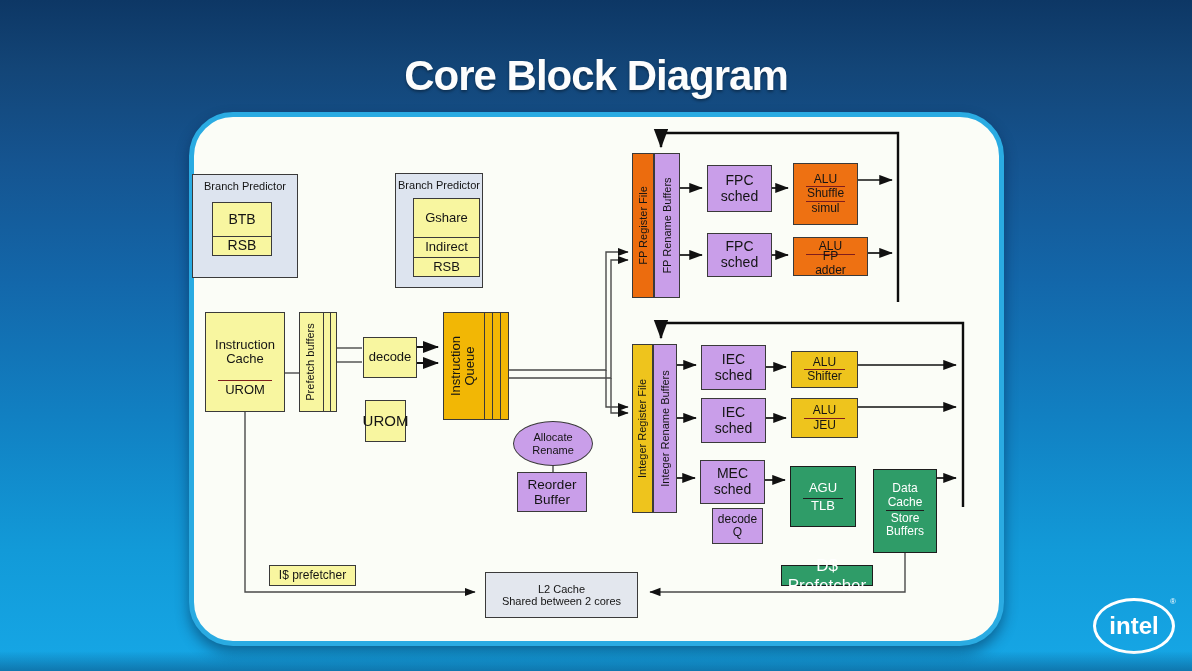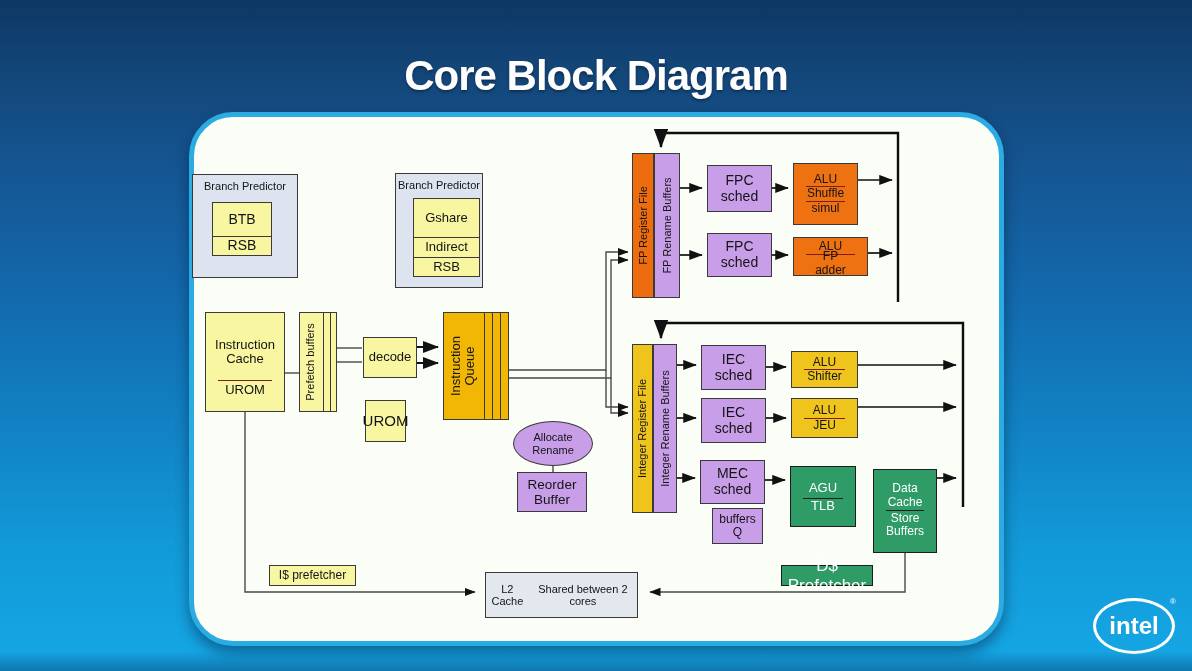--- a/index.html
+++ b/index.html
@@ -28,21 +28,21 @@
   .ct{background:#dde4ef;}
   .l2bg{background:#e3e7ee;}
   .stack{flex-direction:column;align-items:stretch;padding:12px;}
   .stack .row{display:flex;align-items:center;justify-content:center;border-top:1px solid #7f1d1d;}
   .stack .row:first-child{border-top:none;}
   .bp-title{position:absolute;top:5px;left:0;right:0;text-align:center;font-size:11px;color:#141414;}
   .vline{position:absolute;top:0;bottom:0;width:0;border-left:1px solid #3a3a3a;}
   .vlab{position:absolute;display:flex;align-items:center;justify-content:center;
     text-align:center;transform:rotate(-90deg);font-size:11px;color:#141414;line-height:1.1;}
   .ellipse{border-radius:50%;font-size:11px;}
-  .l2box{flex-direction:row;font-size:11px;}
+  .l2box{flex-direction:column;font-size:11px;}
   .intel-logo{position:absolute;left:1093px;top:598px;width:76px;height:50px;
     border:3px solid #fff;border-radius:50%;display:flex;align-items:center;justify-content:center;
     color:#fff;font-size:24px;font-weight:bold;letter-spacing:0px;}
   .intel-logo .reg{position:absolute;right:-4px;top:-4px;font-size:8px;font-weight:normal;}
 </style>
 </head>
 <body>
 
 <div class="stage">
 
@@ -154,21 +154,21 @@
   </div>
 
   <div class="b gd" style="left:632px;top:344px;width:21px;height:169px"></div>
   <div class="b pu" style="left:653px;top:344px;width:24px;height:169px"></div>
   <div class="vlab" style="left:560px;top:421px;width:164px;height:15px">Integer Register File</div>
   <div class="vlab" style="left:583px;top:421px;width:164px;height:15px">Integer Rename Buffers</div>
 
   <div class="b pu" style="left:701px;top:345px;width:65px;height:45px;font-size:14px">IEC sched</div>
   <div class="b pu" style="left:701px;top:398px;width:65px;height:45px;font-size:14px">IEC sched</div>
   <div class="b pu" style="left:700px;top:460px;width:65px;height:44px;font-size:14px">MEC sched</div>
-  <div class="b pu" style="left:712px;top:508px;width:51px;height:36px;font-size:12px">buffers Q</div>
+  <div class="b pu" style="left:712px;top:508px;width:51px;height:36px;font-size:12px">decode Q</div>
 
   <div class="b gd stack" style="left:791px;top:351px;width:67px;height:37px;font-size:12px">
     <div class="row" style="height:19px">ALU</div>
     <div class="row" style="height:16px">Shifter</div>
   </div>
   <div class="b gd stack" style="left:791px;top:398px;width:67px;height:40px;font-size:12px">
     <div class="row" style="height:20px">ALU</div>
     <div class="row" style="height:18px">JEU</div>
   </div>
 

